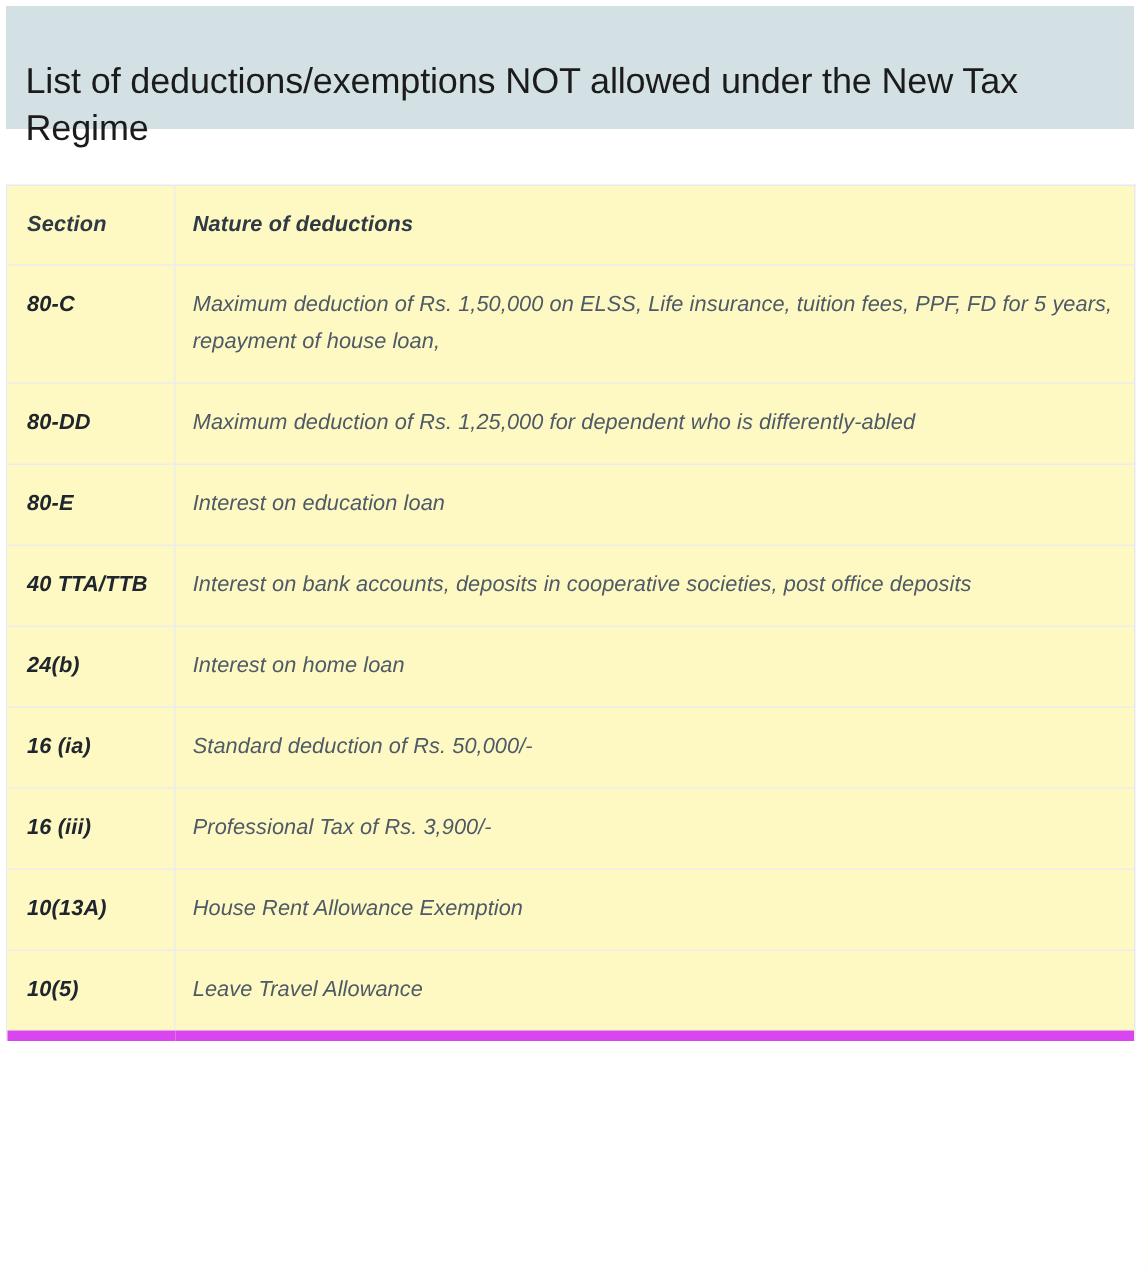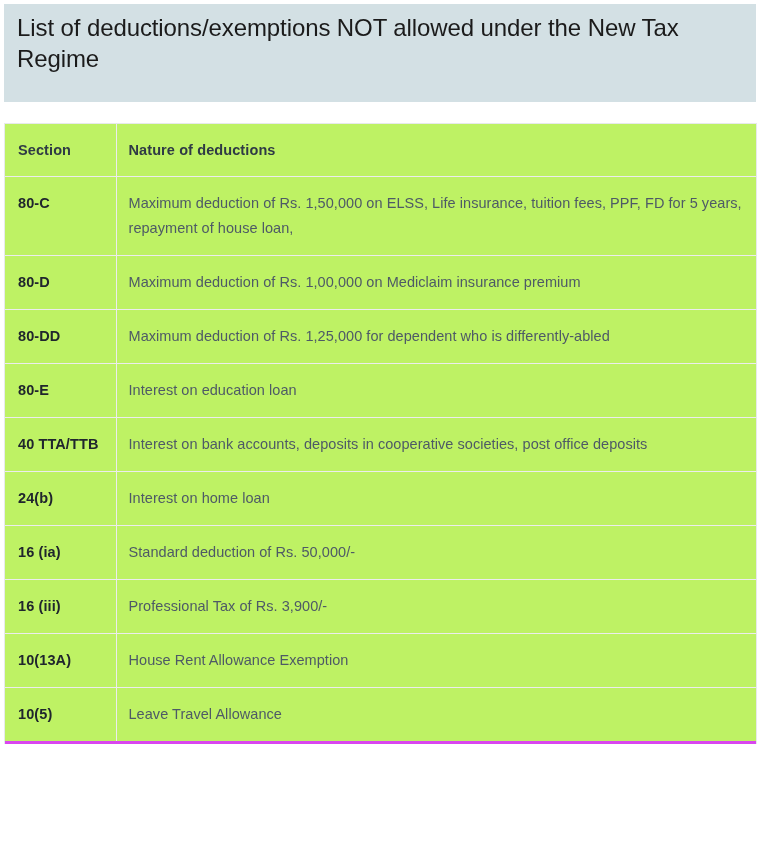--- a/index.html
+++ b/index.html
@@ -23,24 +23,24 @@
     background: #ffffff;
     box-sizing: border-box;
   }
 
   
   .title-banner {
     position: absolute;
     left: 4px;
     top: 4px;
     width: 752px;
-    height: 98px;
+    height: 82px;
     background: #d3e0e4;
     box-sizing: border-box;
-    padding: 8px 22px 0 13px;
+    padding: 35px 22px 0 13px;
   }
   .title-text {
     margin: 0;
     font-size: 24px;
     line-height: 31px;
     font-weight: 400;
     color: #1b1b1b;
     letter-spacing: -0.1px;
     font-family: "Liberation Sans", "DejaVu Sans", sans-serif;
   }
@@ -53,21 +53,22 @@
     width: 753px;
     box-sizing: border-box;
     border: 1px solid #e7e9eb;
     border-bottom: none;
     background: #ffffff;
   }
   table.deductions {
     width: 100%;
     border-collapse: collapse;
     table-layout: fixed;
-    background: #bef264;
+    background: #fef9c3;
+    font-style: italic;
   }
   table.deductions col.col-section { width: 111px; }
   table.deductions col.col-nature  { width: auto; }
 
   table.deductions th,
   table.deductions td {
     vertical-align: top;
     text-align: left;
     padding: 14px 14px 14px 13px;
     border-bottom: 1px solid #ececee;
@@ -105,21 +106,21 @@
     margin-top: 14px;
   }
   table.deductions td.nature-cell {
     font-size: 14.5px;
     line-height: 25px;
     font-weight: 400;
     color: #4e5a66;
     letter-spacing: 0.05px;
   }
   table.deductions tbody tr:last-child td {
-    border-bottom: 3px solid #d946ef;
+    border-bottom: 7px solid #d946ef;
   }
 </style>
 </head>
 <body>
 
 <div class="page">
 
   <div class="title-banner">
     <h1 class="title-text">List of deductions/exemptions NOT allowed under the New Tax Regime</h1>
   </div>
@@ -133,24 +134,20 @@
       <thead>
         <tr>
           <th class="section-head">Section</th>
           <th class="nature-head">Nature of deductions</th>
         </tr>
       </thead>
       <tbody id="table-body">
           <tr>
             <td class="section-cell">80-C</td>
             <td class="nature-cell">Maximum deduction of Rs. 1,50,000 on ELSS, Life insurance, tuition fees, PPF, FD for 5 years, repayment of house loan,</td>
-          </tr>
-          <tr>
-            <td class="section-cell">80-D</td>
-            <td class="nature-cell">Maximum deduction of Rs. 1,00,000 on Mediclaim insurance premium</td>
           </tr>
           <tr>
             <td class="section-cell">80-DD</td>
             <td class="nature-cell">Maximum deduction of Rs. 1,25,000 for dependent who is differently-abled</td>
           </tr>
           <tr>
             <td class="section-cell">80-E</td>
             <td class="nature-cell">Interest on education loan</td>
           </tr>
           <tr>

